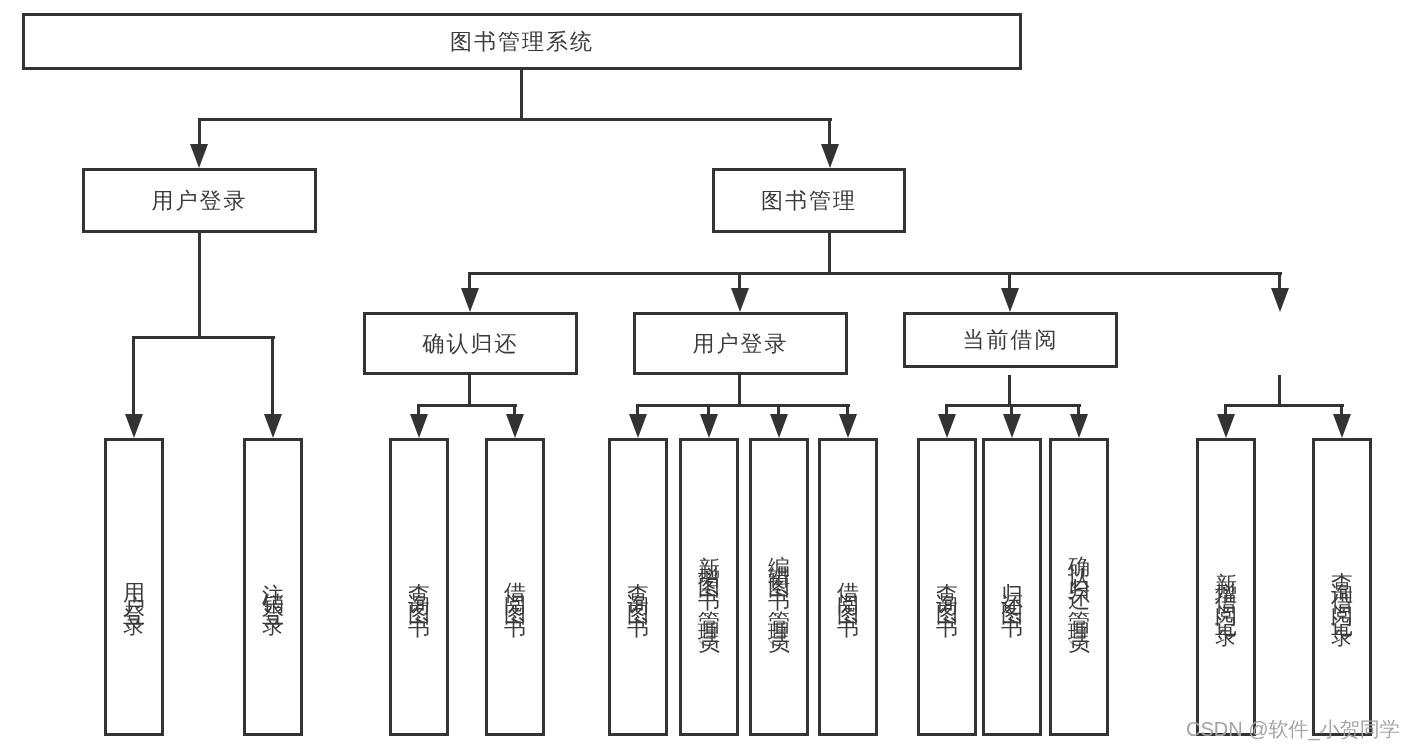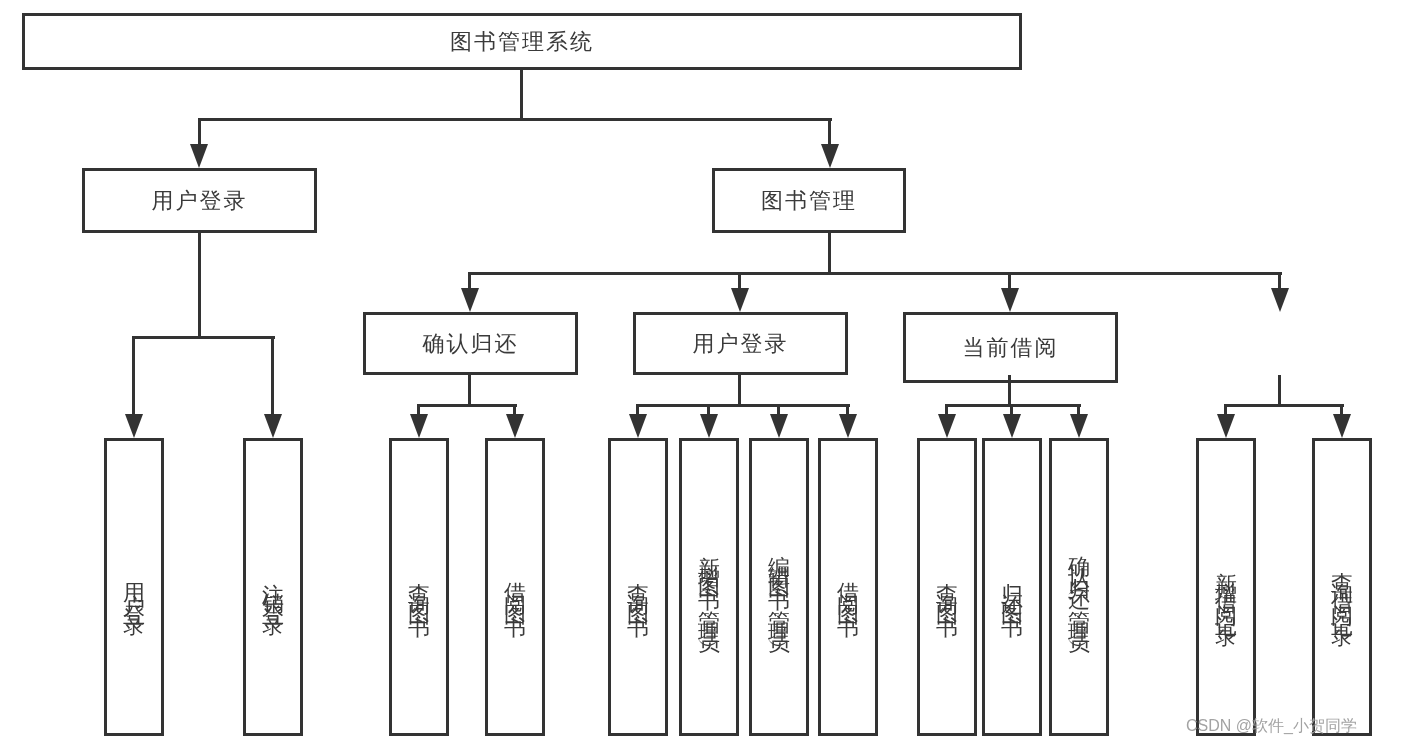--- a/index.html
+++ b/index.html
@@ -51,21 +51,21 @@
     width: 0;
     height: 0;
     border-left: 9px solid transparent;
     border-right: 9px solid transparent;
     border-top: 24px solid #333333;
   }
   .watermark {
     position: absolute;
     left: 1186px;
     top: 716px;
-    font-size: 16px;
+    font-size: 20px;
     color: #a3a3a3;
     white-space: nowrap;
   }
 </style>
 </head>
 <body>
 
 <div class="canvas">
 
   <div class="box" style="left:22px; top:13px; width:1000px; height:57px;">
@@ -103,21 +103,21 @@
   <div class="arrowhead" style="left:1001px; top:288px;"></div>
   <div class="vline" style="left:1278px; top:272px; height:20px;"></div>
   <div class="arrowhead" style="left:1271px; top:288px;"></div>
 
   <div class="box" style="left:363px; top:312px; width:215px; height:63px;">
     <span class="hlabel">确认归还</span>
   </div>
   <div class="box" style="left:633px; top:312px; width:215px; height:63px;">
     <span class="hlabel">用户登录</span>
   </div>
-  <div class="box" style="left:903px; top:312px; width:215px; height:71px;">
+  <div class="box" style="left:903px; top:312px; width:215px; height:56px;">
     <span class="hlabel">当前借阅</span>
   </div>
 
   <div class="vline" style="left:468px; top:375px; height:31px;"></div>
   <div class="hline" style="left:417px; top:404px; width:100px;"></div>
   <div class="vline" style="left:417px; top:404px; height:14px;"></div>
   <div class="arrowhead" style="left:410px; top:414px;"></div>
   <div class="vline" style="left:513px; top:404px; height:14px;"></div>
   <div class="arrowhead" style="left:506px; top:414px;"></div>
 

